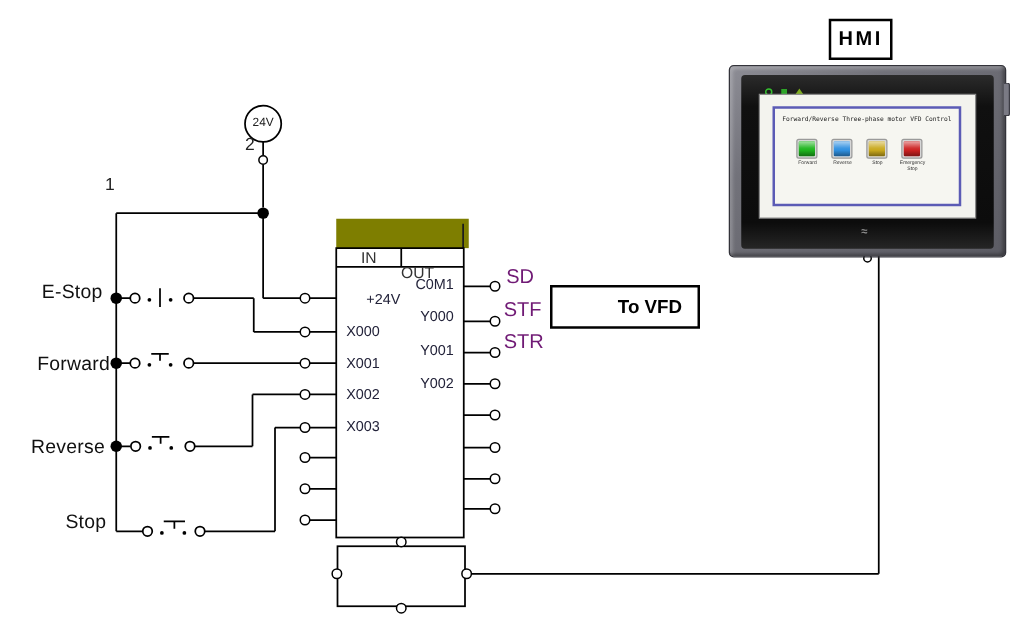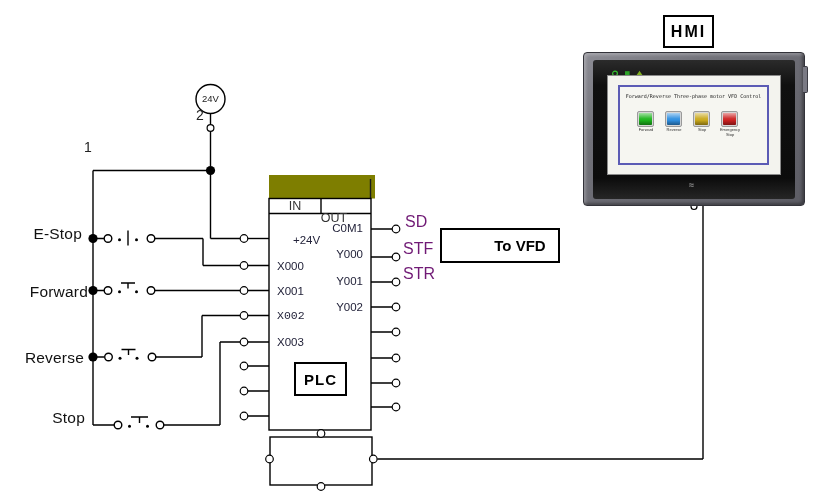--- a/index.html
+++ b/index.html
@@ -155,37 +155,34 @@
   <div class="abs sw-label" style="left:0;top:283px;width:88px;">Forward</div>
   <div class="abs sw-label" style="left:0;top:349px;width:84px;">Reverse</div>
   <div class="abs sw-label" style="left:0;top:409px;width:85px;">Stop</div>
 
   <div class="abs plc-hdr" style="left:269px;top:199px;width:52px;">IN</div>
   <div class="abs plc-hdr" style="left:309px;top:199px;width:50px;margin-top:12px;">OUT</div>
 
   <div class="abs plc-io" style="left:277px;top:233px;margin-left:16px;">+24V</div>
   <div class="abs plc-io" style="left:277px;top:259px;">X000</div>
   <div class="abs plc-io" style="left:277px;top:284px;">X001</div>
-  <div class="abs plc-io" style="left:277px;top:309px;font-family:Liberation Mono, monospace;">X002</div>
+  <div class="abs plc-io" style="left:277px;top:309px;">X002</div>
   <div class="abs plc-io" style="left:277px;top:335px;">X003</div>
 
   <div class="abs plc-io" style="left:300px;top:221px;width:63px;text-align:right;">C0M1</div>
   <div class="abs plc-io" style="left:300px;top:247px;width:63px;text-align:right;">Y000</div>
   <div class="abs plc-io" style="left:300px;top:274px;width:63px;text-align:right;">Y001</div>
   <div class="abs plc-io" style="left:300px;top:300px;width:63px;text-align:right;">Y002</div>
 
   <div class="abs sig-label" style="left:405px;top:215px;">SD</div>
   <div class="abs sig-label" style="left:403px;top:242px;">STF</div>
   <div class="abs sig-label" style="left:403px;top:267px;">STR</div>
 
   <div class="abs frame-box" style="left:440px;top:228px;width:76px;height:31px;font-size:15px;padding-left:40px;">
     <span>To VFD</span>
-  </div>
-  <div class="abs frame-box" style="left:294px;top:362px;width:49px;height:30px;font-size:15px;letter-spacing:1px;">
-    <span>PLC</span>
   </div>
   <div class="abs frame-box" style="left:663px;top:15px;width:47px;height:29px;font-size:16px;letter-spacing:2px;">
     <span>HMI</span>
   </div>
 
   <div class="abs hmi-casing" style="left:583px;top:52px;width:220px;height:152px;">
     <div class="abs hmi-tab" style="left:219px;top:13px;width:4px;height:25px;"></div>
     <div class="abs hmi-bezel" style="left:9px;top:7px;width:202px;height:139px;">
 
       <svg class="led" style="left:17px;top:9px;" width="36" height="9">

